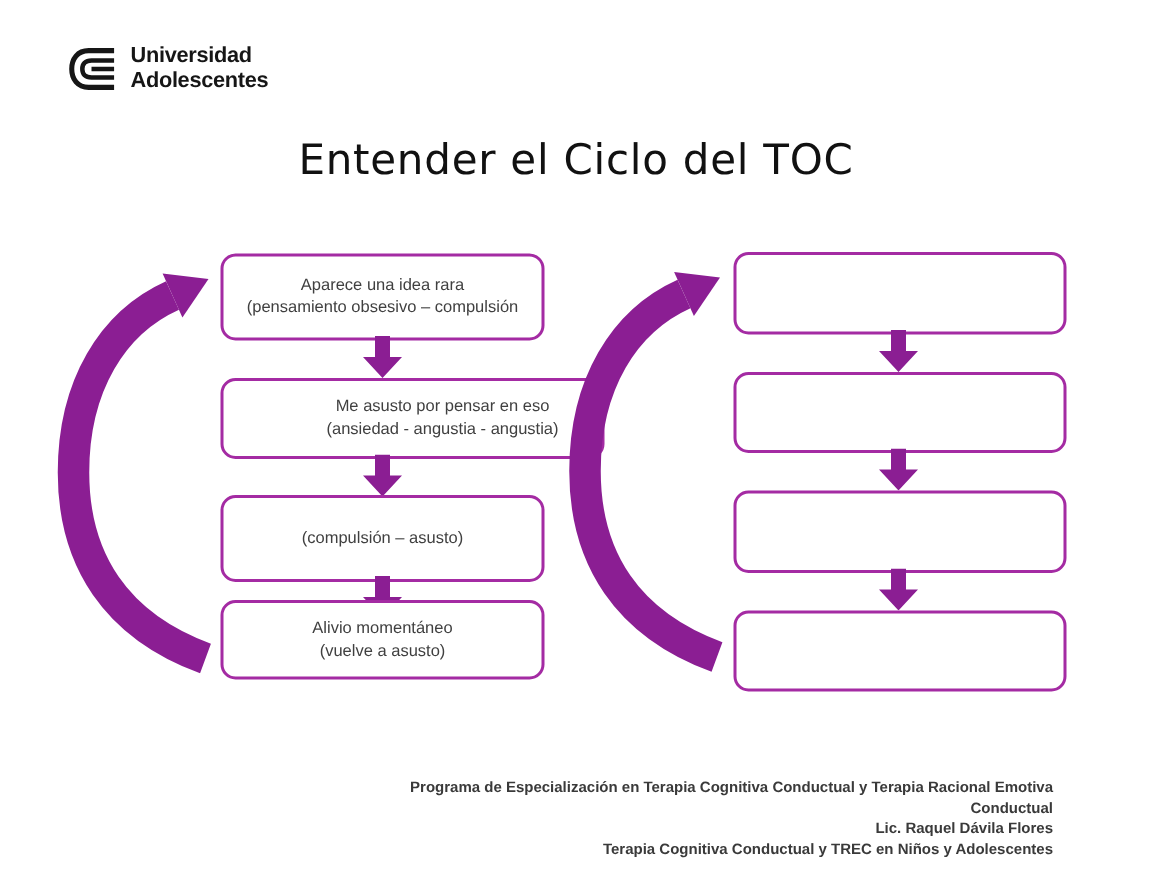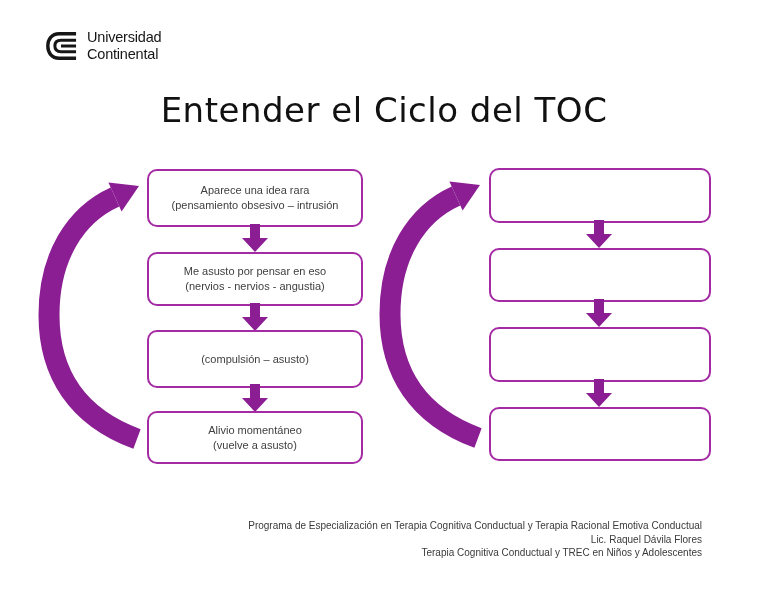--- a/index.html
+++ b/index.html
@@ -3,83 +3,83 @@
 <meta charset="utf-8">
 <style>
   html,body{margin:0;padding:0;background:#e9e9e9;}
   #page{
     position:relative;width:768px;height:594px;background:#ffffff;
     font-family:"Liberation Sans",sans-serif;overflow:hidden;
   }
   
   .logo{position:absolute;left:45px;top:28px;display:flex;align-items:flex-start;}
   .logo-mark{width:32px;height:36px;}
-  .logo-text{margin-left:10px;margin-top:1px;font-weight:normal;font-size:14.5px;
+  .logo-text{margin-left:10px;margin-top:1px;font-weight:bold;font-size:14.5px;
     line-height:17px;color:#161616;letter-spacing:-0.2px;}
   
   .title{position:absolute;left:0;top:90px;width:768px;text-align:center;
-    font-family:"DejaVu Sans",sans-serif;font-size:34px;color:#111;
+    font-family:"DejaVu Sans",sans-serif;font-size:28px;color:#111;
     letter-spacing:0.5px;}
   
   .fbox{position:absolute;border:2px solid var(--accent);border-radius:10px;
     background:#fff;display:flex;flex-direction:column;align-items:center;
     justify-content:center;text-align:center;color:#404040;
     font-size:11px;line-height:15px;}
   .fbox span{display:block;white-space:nowrap;}
   .blk-arrow{position:absolute;width:26px;height:28px;}
   .curve-arrow{position:absolute;width:105px;height:296px;overflow:visible;}
   
   .footer{position:absolute;right:66px;top:519px;width:480px;text-align:right;
-    font-size:10px;font-weight:normal;color:#3a3a3a;line-height:13.5px;}
+    font-size:10px;font-weight:bold;color:#3a3a3a;line-height:13.5px;}
 </style>
 </head>
 <body>
 
 <div id="page" style="--accent:#A42BA3;--accent-dark:#8B1E93;">
 
   <div class="logo">
     <svg class="logo-mark" viewBox="0 0 34 34" fill="none" stroke="#161616" stroke-linecap="butt">
       <path d="M33 4 H15 C7 4 3 10 3 17 C3 24 7 30 15 30 H33" stroke-width="3.6"></path>
       <path d="M33 11 H17 C12.5 11 10.5 13.5 10.5 17 C10.5 20.5 12.5 23 17 23 H33" stroke-width="3.2"></path>
       <path d="M33 17 H17" stroke-width="3.2"></path>
     </svg>
     <div class="logo-text">
       <div>Universidad</div>
-      <div>Continental</div>
+      <div>Adolescentes</div>
     </div>
   </div>
 
   <div class="title">Entender el Ciclo del TOC</div>
 
   <svg class="curve-arrow" style="left:45px;top:167px;" viewBox="0 0 105 296">
     <path d="M 92 272 C 32 250, 4 206, 4 148 C 4 90, 30 48, 70 30" fill="none" stroke="#8B1E93" stroke-width="21"></path>
     <polygon points="94,19 76.6,44.6 63.4,15.4" fill="#8B1E93"></polygon>
   </svg>
 
   <div class="fbox" style="left:147px;top:169px;width:212px;height:54px;">
     <span>Aparece una idea rara</span>
-    <span>(pensamiento obsesivo – intrusión</span>
+    <span>(pensamiento obsesivo – compulsión</span>
   </div>
   <svg class="blk-arrow" style="left:242px;top:224px;" viewBox="0 0 26 28">
     <polygon points="8,0 18,0 18,14 26,14 13,28 0,14 8,14" fill="#8B1E93"></polygon>
   </svg>
-  <div class="fbox" style="left:147px;top:252px;width:212px;height:50px;">
+  <div class="fbox" style="left:147px;top:252px;width:212px;height:50px;padding-left:40px;">
     <span>Me asusto por pensar en eso</span>
-    <span>(nervios - nervios - angustia)</span>
+    <span>(ansiedad - angustia - angustia)</span>
   </div>
   <svg class="blk-arrow" style="left:242px;top:303px;" viewBox="0 0 26 28">
     <polygon points="8,0 18,0 18,14 26,14 13,28 0,14 8,14" fill="#8B1E93"></polygon>
   </svg>
   <div class="fbox" style="left:147px;top:330px;width:212px;height:54px;">
     <span>(compulsión – asusto)</span>
   </div>
   <svg class="blk-arrow" style="left:242px;top:384px;" viewBox="0 0 26 28">
     <polygon points="8,0 18,0 18,14 26,14 13,28 0,14 8,14" fill="#8B1E93"></polygon>
   </svg>
-  <div class="fbox" style="left:147px;top:411px;width:212px;height:49px;">
+  <div class="fbox" style="left:147px;top:400px;width:212px;height:49px;">
     <span>Alivio momentáneo</span>
     <span>(vuelve a asusto)</span>
   </div>
 
   <svg class="curve-arrow" style="left:386px;top:166px;" viewBox="0 0 105 296">
     <path d="M 92 272 C 32 250, 4 206, 4 148 C 4 90, 30 48, 70 30" fill="none" stroke="#8B1E93" stroke-width="21"></path>
     <polygon points="94,19 76.6,44.6 63.4,15.4" fill="#8B1E93"></polygon>
   </svg>
 
   <div class="fbox" style="left:489px;top:168px;width:218px;height:51px;"></div>

